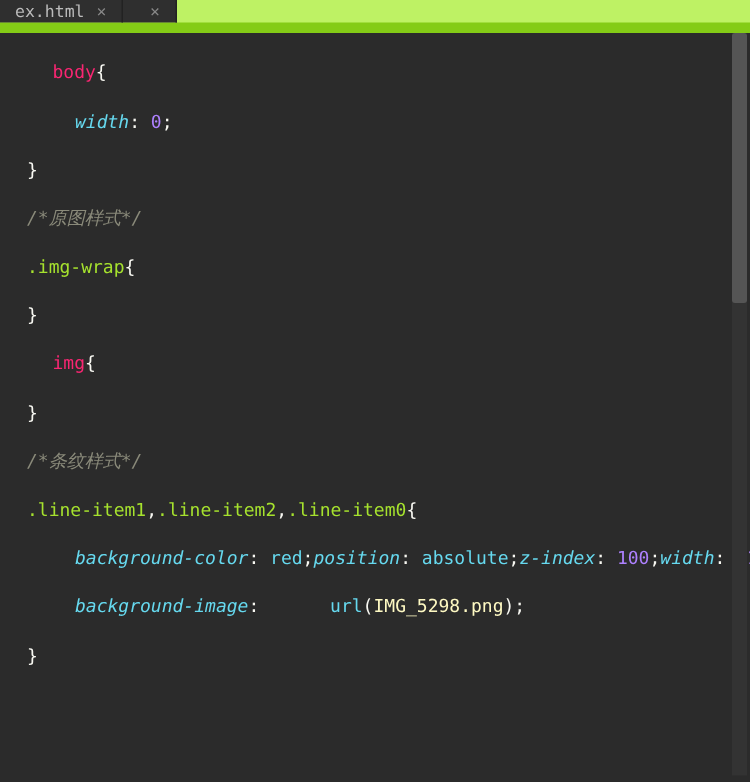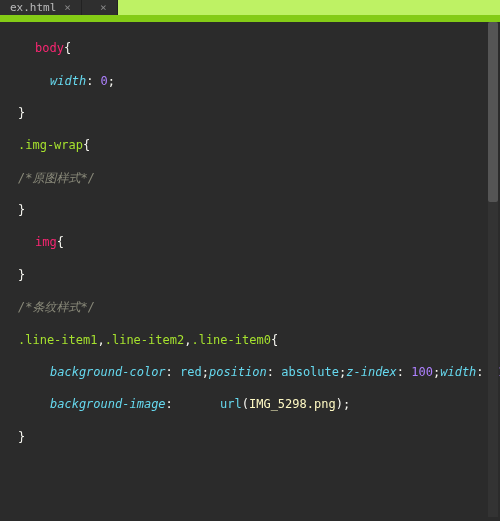--- a/index.html
+++ b/index.html
@@ -78,22 +78,22 @@
   </div>
   <div class="tab">
     <span class="close">×</span>
   </div>
 </div>
 
 <div class="editor">
 <span class="ln indent1"><span class="sel">body</span><span class="punc">{</span></span>
 <span class="ln indent2"><span class="prop">width</span><span class="punc">: </span><span class="num">0</span><span class="punc">;</span></span>
 <span class="ln indent1"><span class="punc">}</span></span>
+<span class="ln indent1"><span class="cmt">/*原图样式*/</span></span>
 <span class="ln indent1"><span class="selc">.img-wrap</span><span class="punc">{</span></span>
-<span class="ln indent1"><span class="cmt">/*原图样式*/</span></span>
 <span class="ln indent1"><span class="punc">}</span></span>
 <span class="ln indent1"><span class="sel">img</span><span class="punc">{</span></span>
 <span class="ln indent1"><span class="punc">}</span></span>
 <span class="ln indent1"><span class="cmt">/*条纹样式*/</span></span>
 <span class="ln indent1"><span class="selc">.line-item1</span><span class="punc">,</span><span class="selc">.line-item2</span><span class="punc">,</span><span class="selc">.line-item0</span><span class="punc">{</span></span>
 <span class="ln indent2"><span class="prop">background-color</span><span class="punc">: </span><span class="val">red</span><span class="punc">;</span><span class="prop">position</span><span class="punc">: </span><span class="val">absolute</span><span class="punc">;</span><span class="prop">z-index</span><span class="punc">: </span><span class="num">100</span><span class="punc">;</span><span class="prop">width</span><span class="punc">: </span><span class="num">41.38%</span></span>
 <span class="ln indent2"><span class="prop">background-image</span><span class="punc">: </span><span class="fn">url</span><span class="punc">(</span><span class="str">IMG_5298.png</span><span class="punc">)</span><span class="punc">;</span></span>
 <span class="ln indent1"><span class="punc">}</span></span>
 
 

